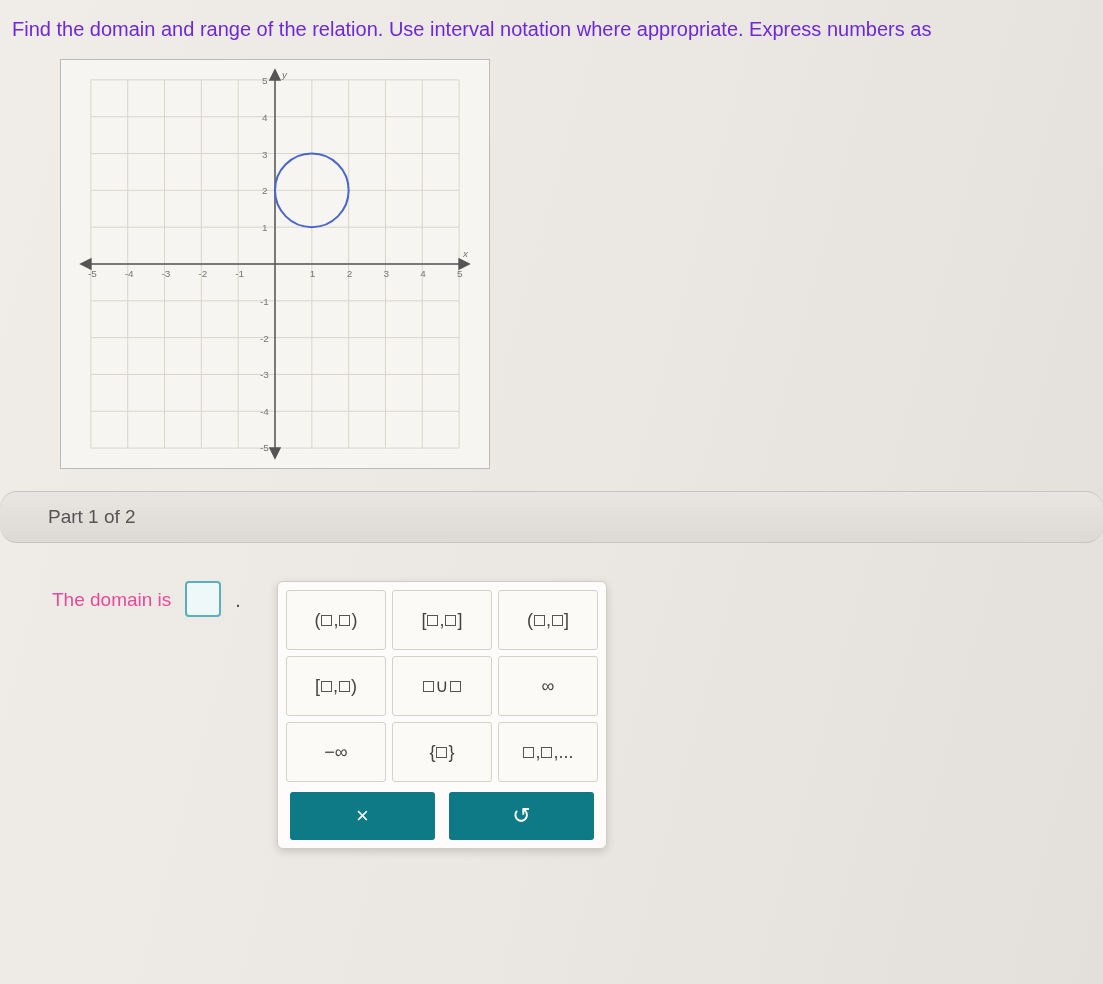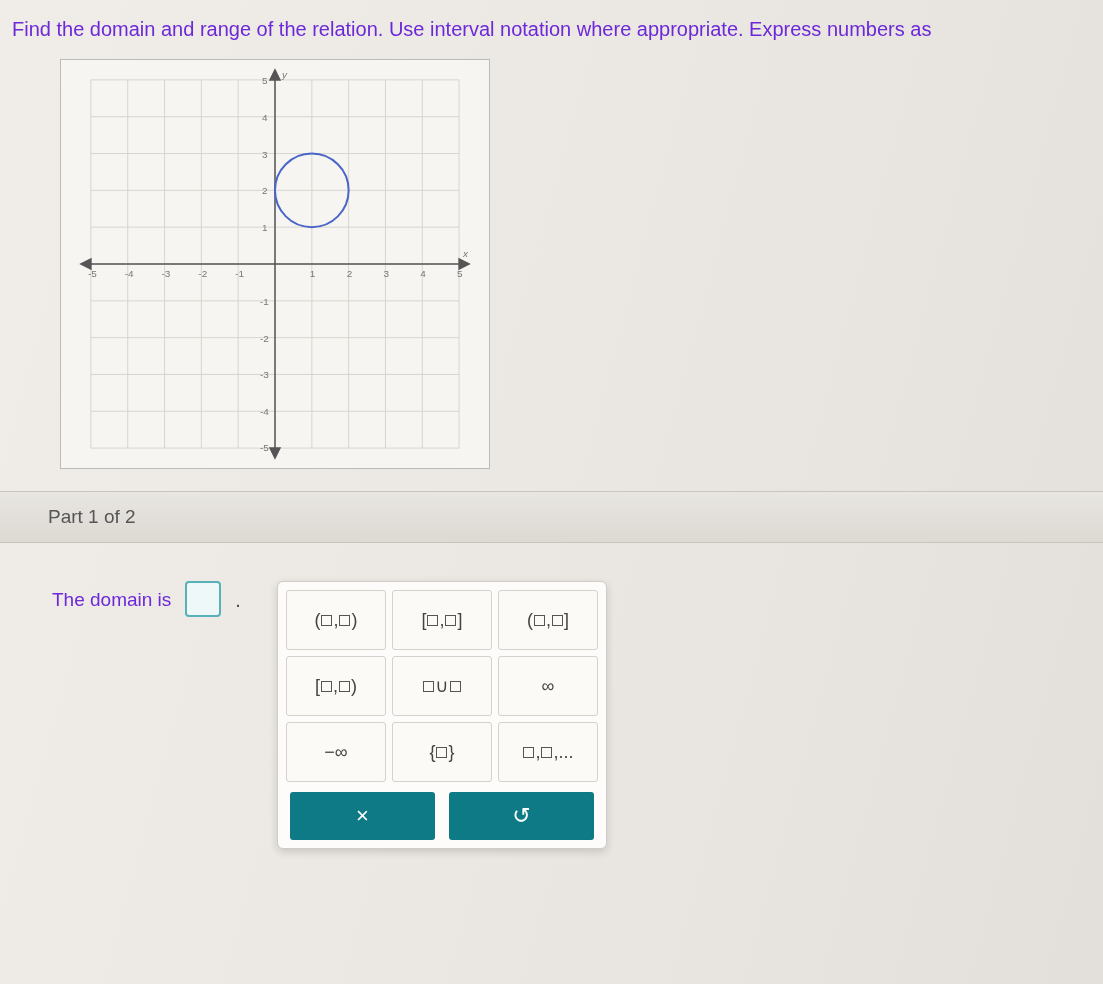--- a/index.html
+++ b/index.html
@@ -29,30 +29,31 @@
   .graph-svg { width:100%; height:100%; display:block; }
   .part-bar {
     margin-top: 22px;
     background: linear-gradient(#e8e6e2,#ddd9d3);
     border-top: 1px solid #c8c5bf;
     border-bottom: 1px solid #c8c5bf;
     padding: 14px 20px 14px 48px;
     font-size: 19px;
     color: #555;
     width: 100%;
+    border-radius: 17px;
   }
   .answer-row {
     display: flex;
     align-items: flex-start;
     padding: 38px 0 0 52px;
     gap: 10px;
   }
   .prompt-text {
     font-size: 19px;
-    color: #6d28d9;
+    color: #ec4899;
     padding-top: 8px;
   }
   .answer-input {
     width: 36px;
     height: 36px;
     border: 2px solid #58b0b8;
     background: #eef8f8;
     border-radius: 4px;
     margin: 0 4px;
   }

